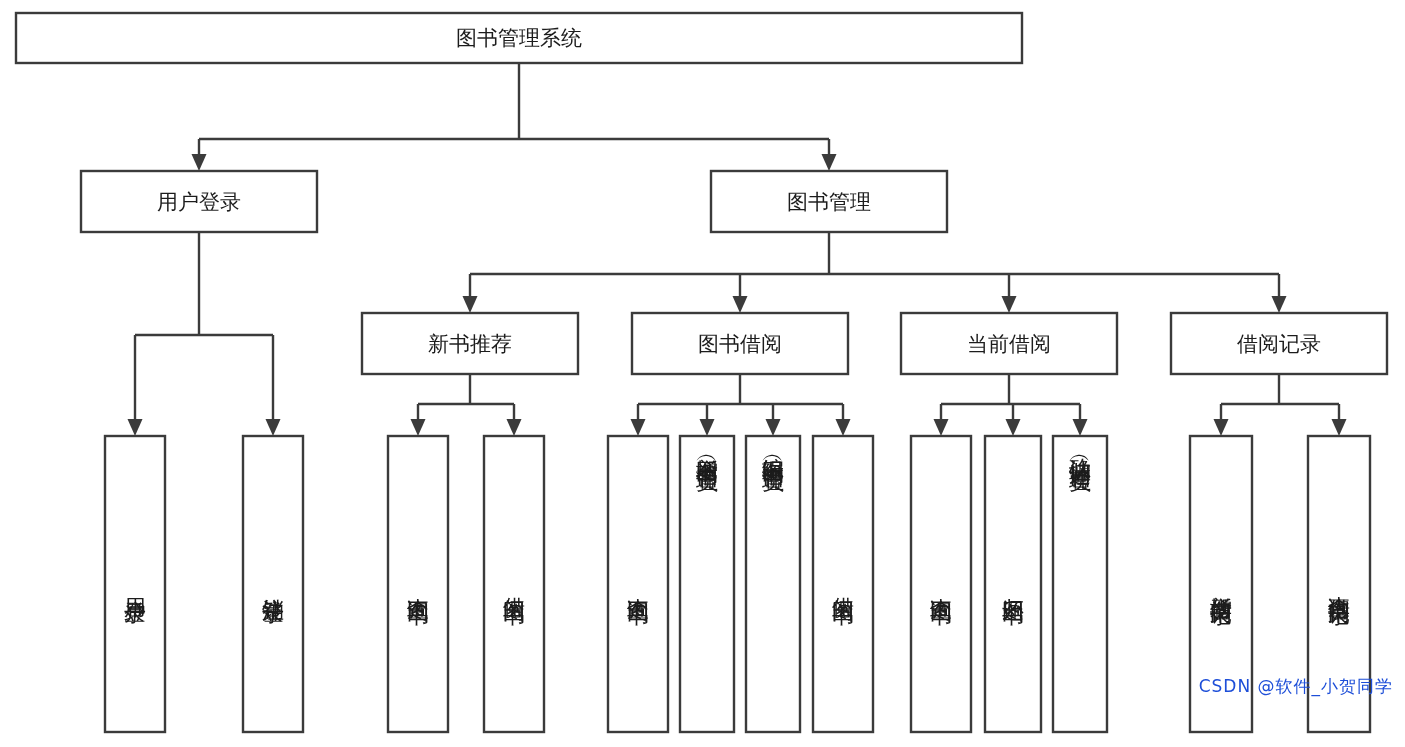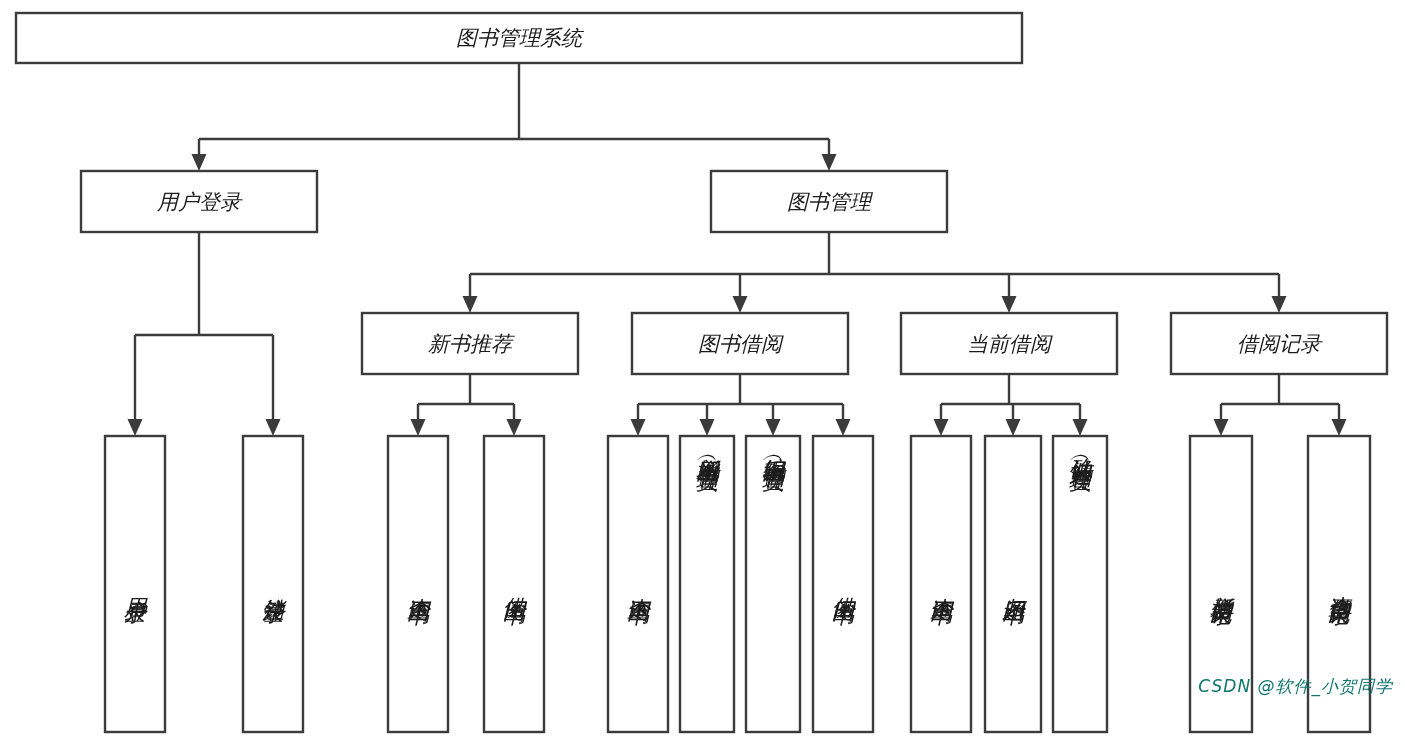--- a/index.html
+++ b/index.html
@@ -11,21 +11,20 @@
     width: 1405px;
     height: 747px;
     font-family: "DejaVu Sans", "Liberation Sans", sans-serif;
     overflow: hidden;
   }
   #diagram-root {
     position: relative;
     width: 1405px;
     height: 704px;
     background: #ffffff;
-    font-style: italic;
   }
   svg#flow-svg {
     position: absolute;
     left: 0;
     top: 0;
     width: 1405px;
     height: 747px;
     display: block;
   }
   .node-box {
@@ -68,21 +67,21 @@
   }
   .vlabel.top-aligned {
     justify-content: flex-start;
   }
   #watermark {
     position: absolute;
     right: 12px;
     bottom: 6px;
     font-family: "DejaVu Sans", "Liberation Sans", sans-serif;
     font-size: 17px;
-    color: #0f766e;
+    color: #1d4ed8;
     letter-spacing: 1px;
     white-space: nowrap;
   }
 </style>
 </head>
 <body>
 
 <div id="diagram-root">
 
   <svg id="flow-svg" viewBox="0 0 1405 747" xmlns="http://www.w3.org/2000/svg">

